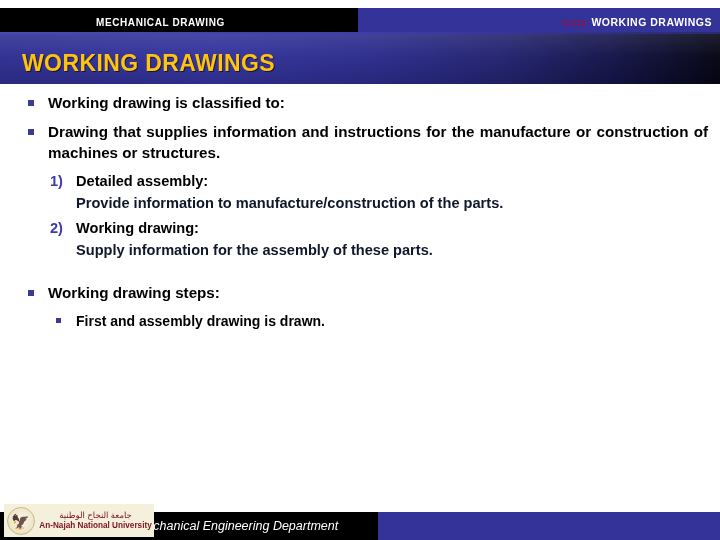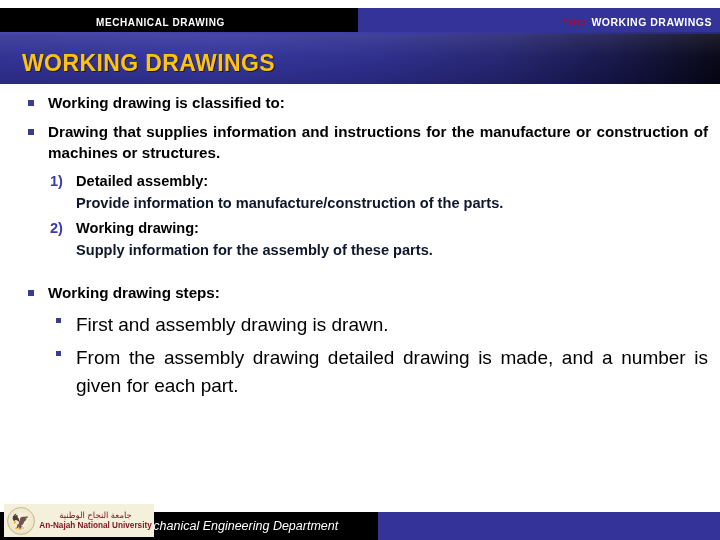--- a/index.html
+++ b/index.html
@@ -129,22 +129,22 @@
     font-size:14.6px;
     font-weight:bold;
     line-height:1.45;
   }
 
   .lvl2 {
     position:relative;
     padding-left:62px;
     margin-bottom:6px;
     color:#000000;
-    font-size:19px;
-    font-weight:normal;
+    font-size:14px;
+    font-weight:bold;
     line-height:1.44;
     text-align:justify;
     text-justify:inter-word;
   }
   .lvl2 > .sq {
     position:absolute; left:42px; top:7px;
     width:5px; height:5px;
     background:#3b3b8f;
   }
 
@@ -265,24 +265,20 @@
     <div class="lvl1">
       <span class="sq"></span>
       <span>Working drawing steps:</span>
     </div>
 
     <div class="lvl2">
       <span class="sq"></span>
       <span>First and assembly drawing is drawn.</span>
     </div>
 
-    <div class="lvl2">
-      <span class="sq"></span>
-      <span>From the assembly drawing detailed drawing is made, and a number is given for each part.</span>
-    </div>
 
 
   </div>
 
   <div class="footer">
     <div class="footer-blackbar"></div>
     <div class="footer-bluebar"></div>
     <div class="footer-dept">Mechanical Engineering Department</div>
 
     <div class="logo">

